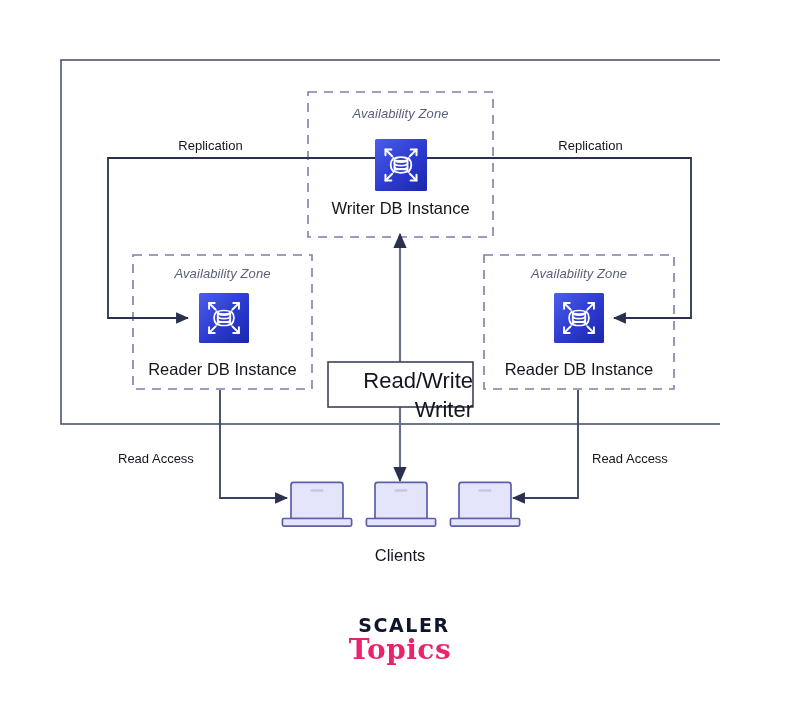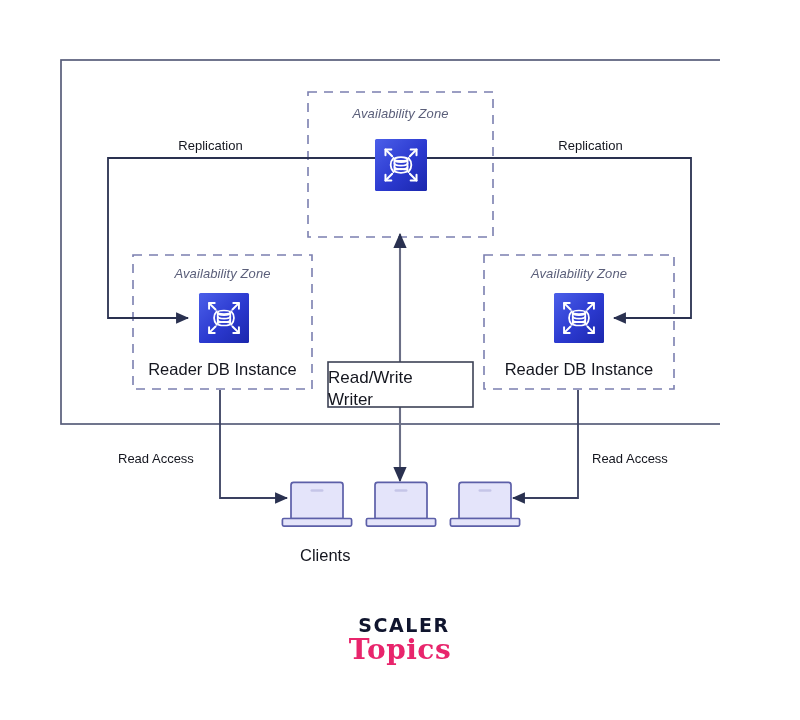--- a/index.html
+++ b/index.html
@@ -38,23 +38,23 @@
   }
   .node-label {
     font-size: 16.5px;
     color: #14161f;
   }
   .edge-label {
     font-size: 13px;
     color: #14161f;
   }
   .box-label {
-    font-size: 17px;
-    color: #14161f;
-    text-align: left;
+    font-size: 22px;
+    color: #14161f;
+    text-align: right;
     line-height: 1.3;
   }
   .clients-label {
     font-size: 16.5px;
     color: #14161f;
   }
   .logo {
     position: absolute;
     left: 0;
     width: 800px;
@@ -180,20 +180,21 @@
     <g transform="translate(366,481)">
       <use href="#laptopIcon"></use>
     </g>
     <g transform="translate(450,481)">
       <use href="#laptopIcon"></use>
     </g>
   </svg>
 
   <div class="lbl az-label" style="left:308px; top:106px; width:185px; text-align:center;">Availability Zone</div>
 
+  <div class="lbl node-label" style="left:308px; top:199px; width:185px; text-align:center;">Writer DB Instance</div>
 
   <div class="lbl az-label" style="left:133px; top:266px; width:179px; text-align:center;">Availability Zone</div>
 
   <div class="lbl node-label" style="left:133px; top:360px; width:179px; text-align:center;">Reader DB Instance</div>
 
   <div class="lbl az-label" style="left:484px; top:266px; width:190px; text-align:center;">Availability Zone</div>
 
   <div class="lbl node-label" style="left:484px; top:360px; width:190px; text-align:center;">Reader DB Instance</div>
 
   <div class="lbl edge-label" style="left:108px; top:138px; width:205px; text-align:center;">Replication</div>
@@ -202,20 +203,20 @@
 
   <div class="lbl edge-label" style="left:118px; top:451px;">Read Access</div>
 
   <div class="lbl edge-label" style="left:592px; top:451px;">Read Access</div>
 
   <div class="lbl box-label" style="left:328px; top:367px; width:145px;">
     <span>Read/Write</span><br>
     <span>Writer</span>
   </div>
 
-  <div class="lbl clients-label" style="left:300px; top:546px; width:200px; ">Clients</div>
+  <div class="lbl clients-label" style="left:300px; top:546px; width:200px; text-align:center;">Clients</div>
 
   <div class="logo" style="top:614px;">
     <span class="logo-scaler">SCALER</span>
     <span class="logo-topics">Topics</span>
   </div>
 
 </div>
 
 </body></html>

